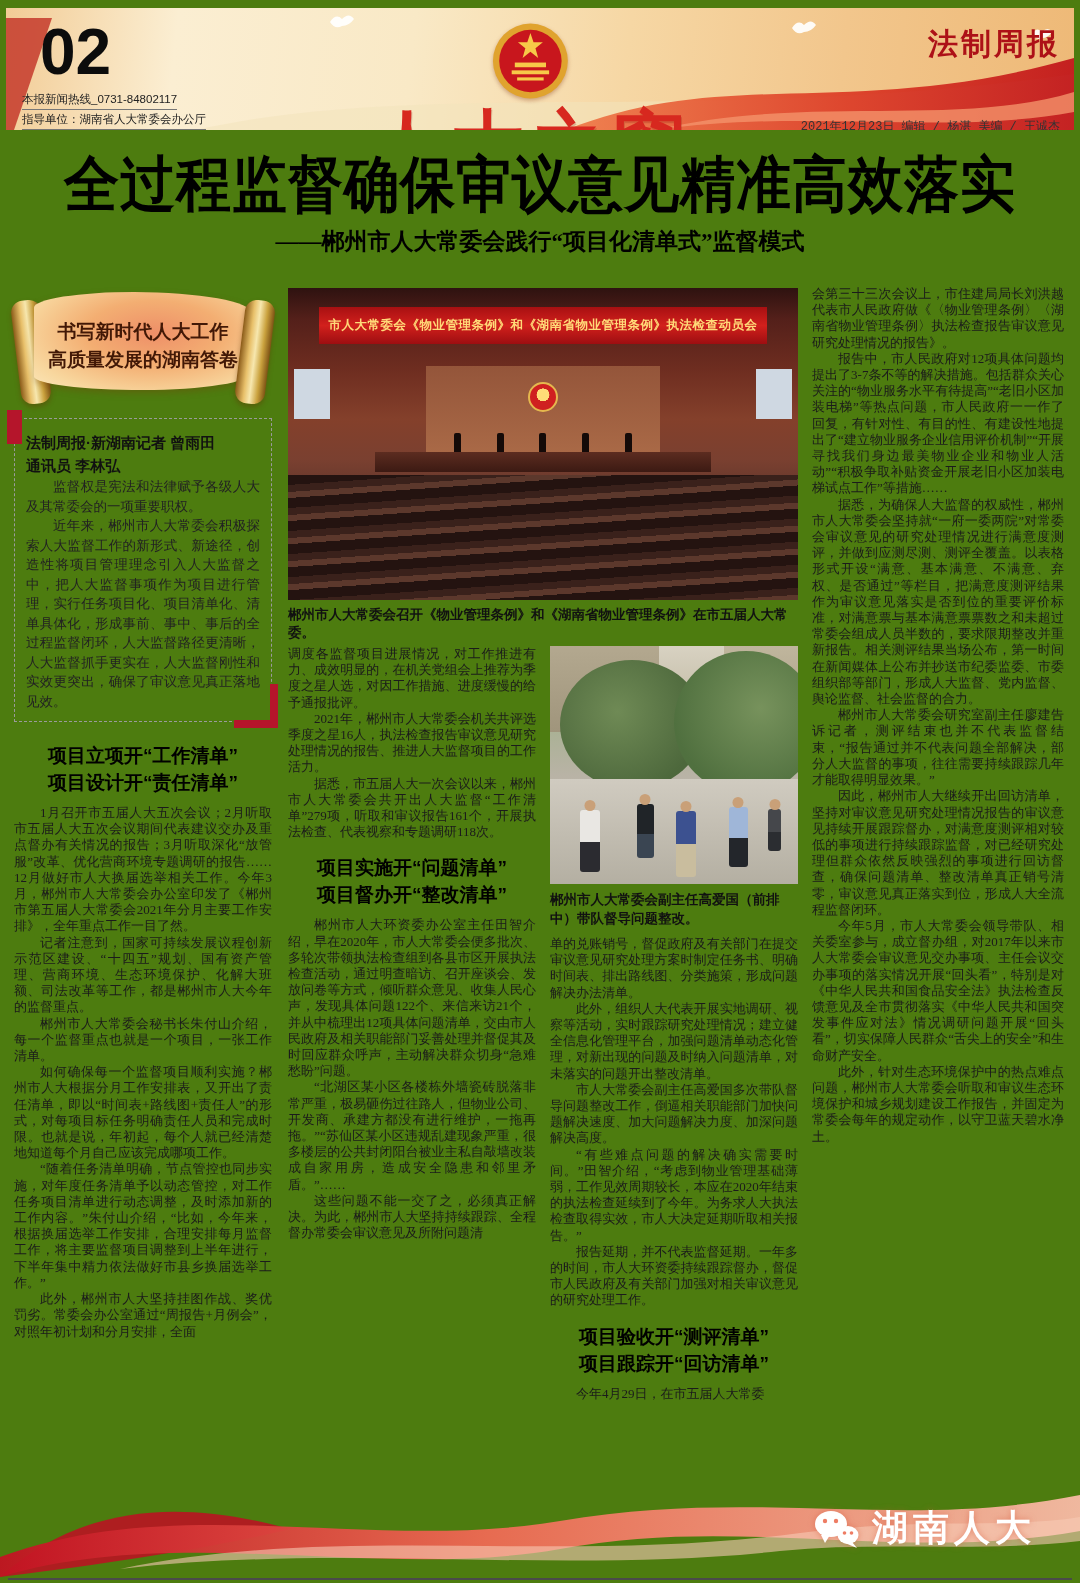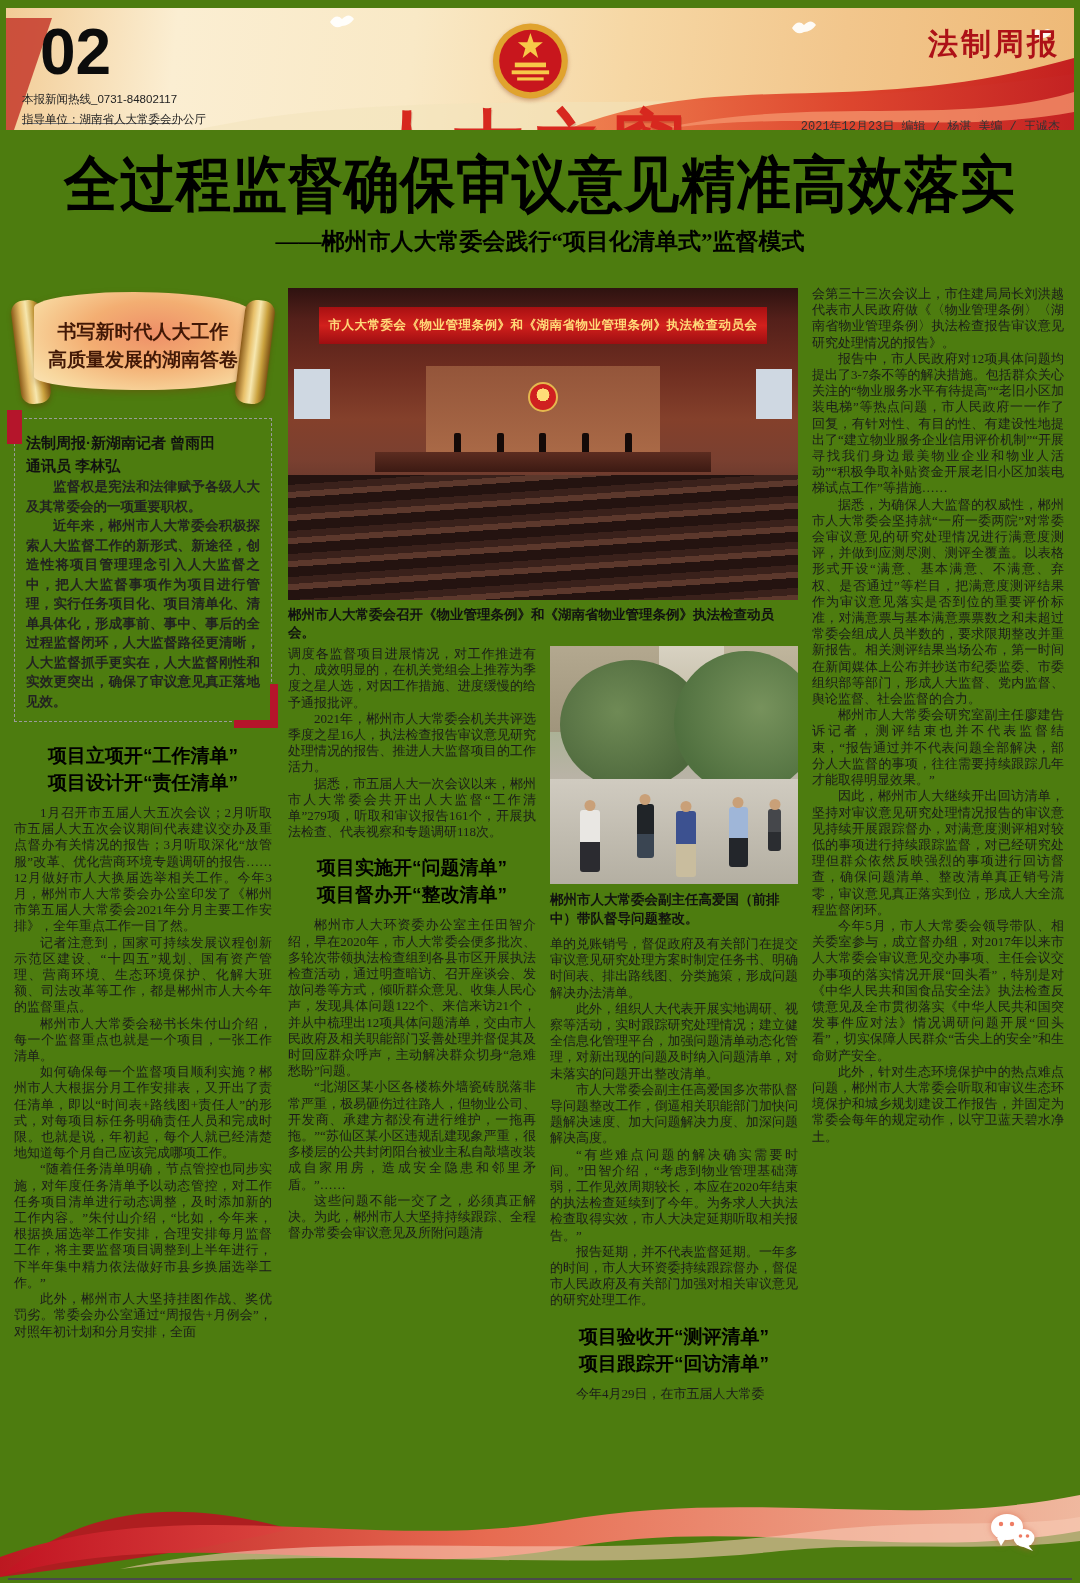--- a/index.html
+++ b/index.html
@@ -7,21 +7,21 @@
         font-family:"Liberation Serif","DejaVu Serif",serif;color:#1a1a1a;}
 
   
   .header{position:absolute;left:6px;top:8px;right:6px;height:122px;overflow:hidden;
     background:linear-gradient(96deg,#f2cc96 0%,#fbeed2 16%,#f9e9c6 38%,#f6d7a4 58%,#f2c68c 78%,#eeb977 100%);}
   .header svg.deco{position:absolute;inset:0;width:100%;height:100%;}
   .pagenum{position:absolute;left:34px;top:12px;font-family:"Liberation Sans","DejaVu Sans",sans-serif;
     font-size:64px;font-weight:700;color:#0c0c0c;line-height:1;}
   .small-line{position:absolute;left:16px;font-size:11.5px;color:#222;
     font-family:"Liberation Sans","DejaVu Sans",sans-serif;}
-  .small-line span{display:inline-block;border-bottom:1px solid #777;padding-bottom:16px;}
+  .small-line span{display:inline-block;border-bottom:1px solid #777;padding-bottom:2px;}
   .hotline{top:84px;}
   .guidance{top:104px;}
   .masthead{position:absolute;left:50%;top:14px;transform:translateX(-53%);display:flex;align-items:center;gap:8px;flex-direction:column;}
   .masthead .emblem{width:78px;height:78px;flex:0 0 auto;filter:drop-shadow(0 2px 2px rgba(120,40,10,.35));}
   .masthead .mast-text{font-family:"Liberation Serif","DejaVu Serif",serif;font-weight:900;font-size:74px;
     line-height:1;color:#d7281f;letter-spacing:6px;text-shadow:1px 2px 0 rgba(130,20,8,.22);}
   .paper-name{position:absolute;right:14px;top:16px;font-size:30px;font-weight:900;color:#ad1117;
     letter-spacing:3px;font-family:"Liberation Serif","DejaVu Serif",serif;}
   .date-line{position:absolute;right:14px;top:110px;font-size:12px;color:#333;
     font-family:Liberation Mono, monospace;}
@@ -57,21 +57,21 @@
   .scroll-text{position:absolute;inset:0;display:flex;align-items:center;justify-content:center;text-align:center;
     font-family:"Liberation Sans","DejaVu Sans",sans-serif;font-weight:900;font-size:19px;line-height:28px;color:#421806;}
 
   
   .intro{position:relative;border:1.5px dashed #9a9a9a;padding:12px 11px 10px;margin-bottom:20px;}
   .corner-tl{position:absolute;left:-8px;top:-9px;width:15px;height:34px;background:#b5152b;}
   .corner-br{position:absolute;right:-7px;bottom:-7px;width:36px;height:36px;
     border-right:8px solid #b5152b;border-bottom:8px solid #b5152b;}
   .byline{font-family:"Liberation Sans","DejaVu Sans",sans-serif;font-weight:700;font-size:15px;
     line-height:23px;color:#111;}
-  .kai{font-size:13.5px;line-height:19.5px;text-indent:2em;margin:0;color:#222;text-align:justify;font-weight:bold;}
+  .kai{font-size:13.5px;line-height:19.5px;text-indent:2em;margin:0;color:#222;text-align:justify;}
 
   
   .photo1{position:absolute;left:288px;top:288px;width:510px;height:312px;overflow:hidden;
     background:linear-gradient(#2e1210 0%,#54201a 10%,#6e2d20 26%,#84402b 42%,#7a4030 55%,#5a332a 70%,#402621 85%,#33201c 100%);}
   .p1-banner{position:absolute;left:6%;top:6%;width:88%;height:12%;
     background:linear-gradient(#a81012,#d2201c 50%,#9d0e11);color:#ffd978;
     font-family:"Liberation Sans","DejaVu Sans",sans-serif;font-weight:700;font-size:12.5px;
     display:flex;align-items:center;justify-content:center;letter-spacing:.5px;white-space:nowrap;}
   .p1-backdrop{position:absolute;left:27%;top:25%;width:46%;height:29%;
     background:linear-gradient(#94553a,#aa6a47);}
@@ -198,21 +198,21 @@
     <div class="p1-people">
         <i></i>
         <i></i>
         <i></i>
         <i></i>
         <i></i>
       </div>
     <div class="p1-dais"></div>
     <div class="p1-audience"></div>
   </div>
-  <div class="photo-caption1">郴州市人大常委会召开《物业管理条例》和《湖南省物业管理条例》执法检查动员会。</div>
+  <div class="photo-caption1">郴州市人大常委会召开《物业管理条例》和《湖南省物业管理条例》在市五届人大常委。</div>
 
   <div class="col" id="col2">
     <p class="para cont">调度各监督项目进展情况，对工作推进有力、成效明显的，在机关党组会上推荐为季度之星人选，对因工作措施、进度缓慢的给予通报批评。</p>
     <p class="para">2021年，郴州市人大常委会机关共评选季度之星16人，执法检查报告审议意见研究处理情况的报告、推进人大监督项目的工作活力。</p>
     <p class="para">据悉，市五届人大一次会议以来，郴州市人大常委会共开出人大监督“工作清单”279项，听取和审议报告161个，开展执法检查、代表视察和专题调研118次。</p>
     <h3 class="sec">
       <span>项目实施开“问题清单”</span><br><span>项目督办开“整改清单”</span>
     </h3>
     <p class="para">郴州市人大环资委办公室主任田智介绍，早在2020年，市人大常委会便多批次、多轮次带领执法检查组到各县市区开展执法检查活动，通过明查暗访、召开座谈会、发放问卷等方式，倾听群众意见、收集人民心声，发现具体问题122个、来信来访21个，并从中梳理出12项具体问题清单，交由市人民政府及相关职能部门妥善处理并督促其及时回应群众呼声，主动解决群众切身“急难愁盼”问题。</p>
     <p class="para">“北湖区某小区各楼栋外墙瓷砖脱落非常严重，极易砸伤过往路人，但物业公司、开发商、承建方都没有进行维护，一拖再拖。”“苏仙区某小区违规乱建现象严重，很多楼层的公共封闭阳台被业主私自敲墙改装成自家用房，造成安全隐患和邻里矛盾。”……</p>
@@ -272,16 +272,17 @@
     <svg width="48" height="42" viewBox="0 0 48 40">
       <ellipse cx="19" cy="15" rx="16" ry="13" fill="#ffffff"></ellipse>
       <polygon points="9,26 13,34 18,26" fill="#ffffff"></polygon>
       <circle cx="13" cy="12" r="2.2" fill="#ee7c64"></circle>
       <circle cx="24" cy="12" r="2.2" fill="#ee7c64"></circle>
       <ellipse cx="36" cy="26" rx="10.5" ry="9" fill="#ffffff"></ellipse>
       <polygon points="40,33 45,39 33,34" fill="#ffffff"></polygon>
       <circle cx="32.5" cy="24" r="1.8" fill="#ee7c64"></circle>
       <circle cx="39.5" cy="24" r="1.8" fill="#ee7c64"></circle>
     </svg>
+    <div class="wechat-label">湖南人大</div>
   </div>
 
   <div class="bottom-rule"></div>
 </div>
 
 </body></html>

